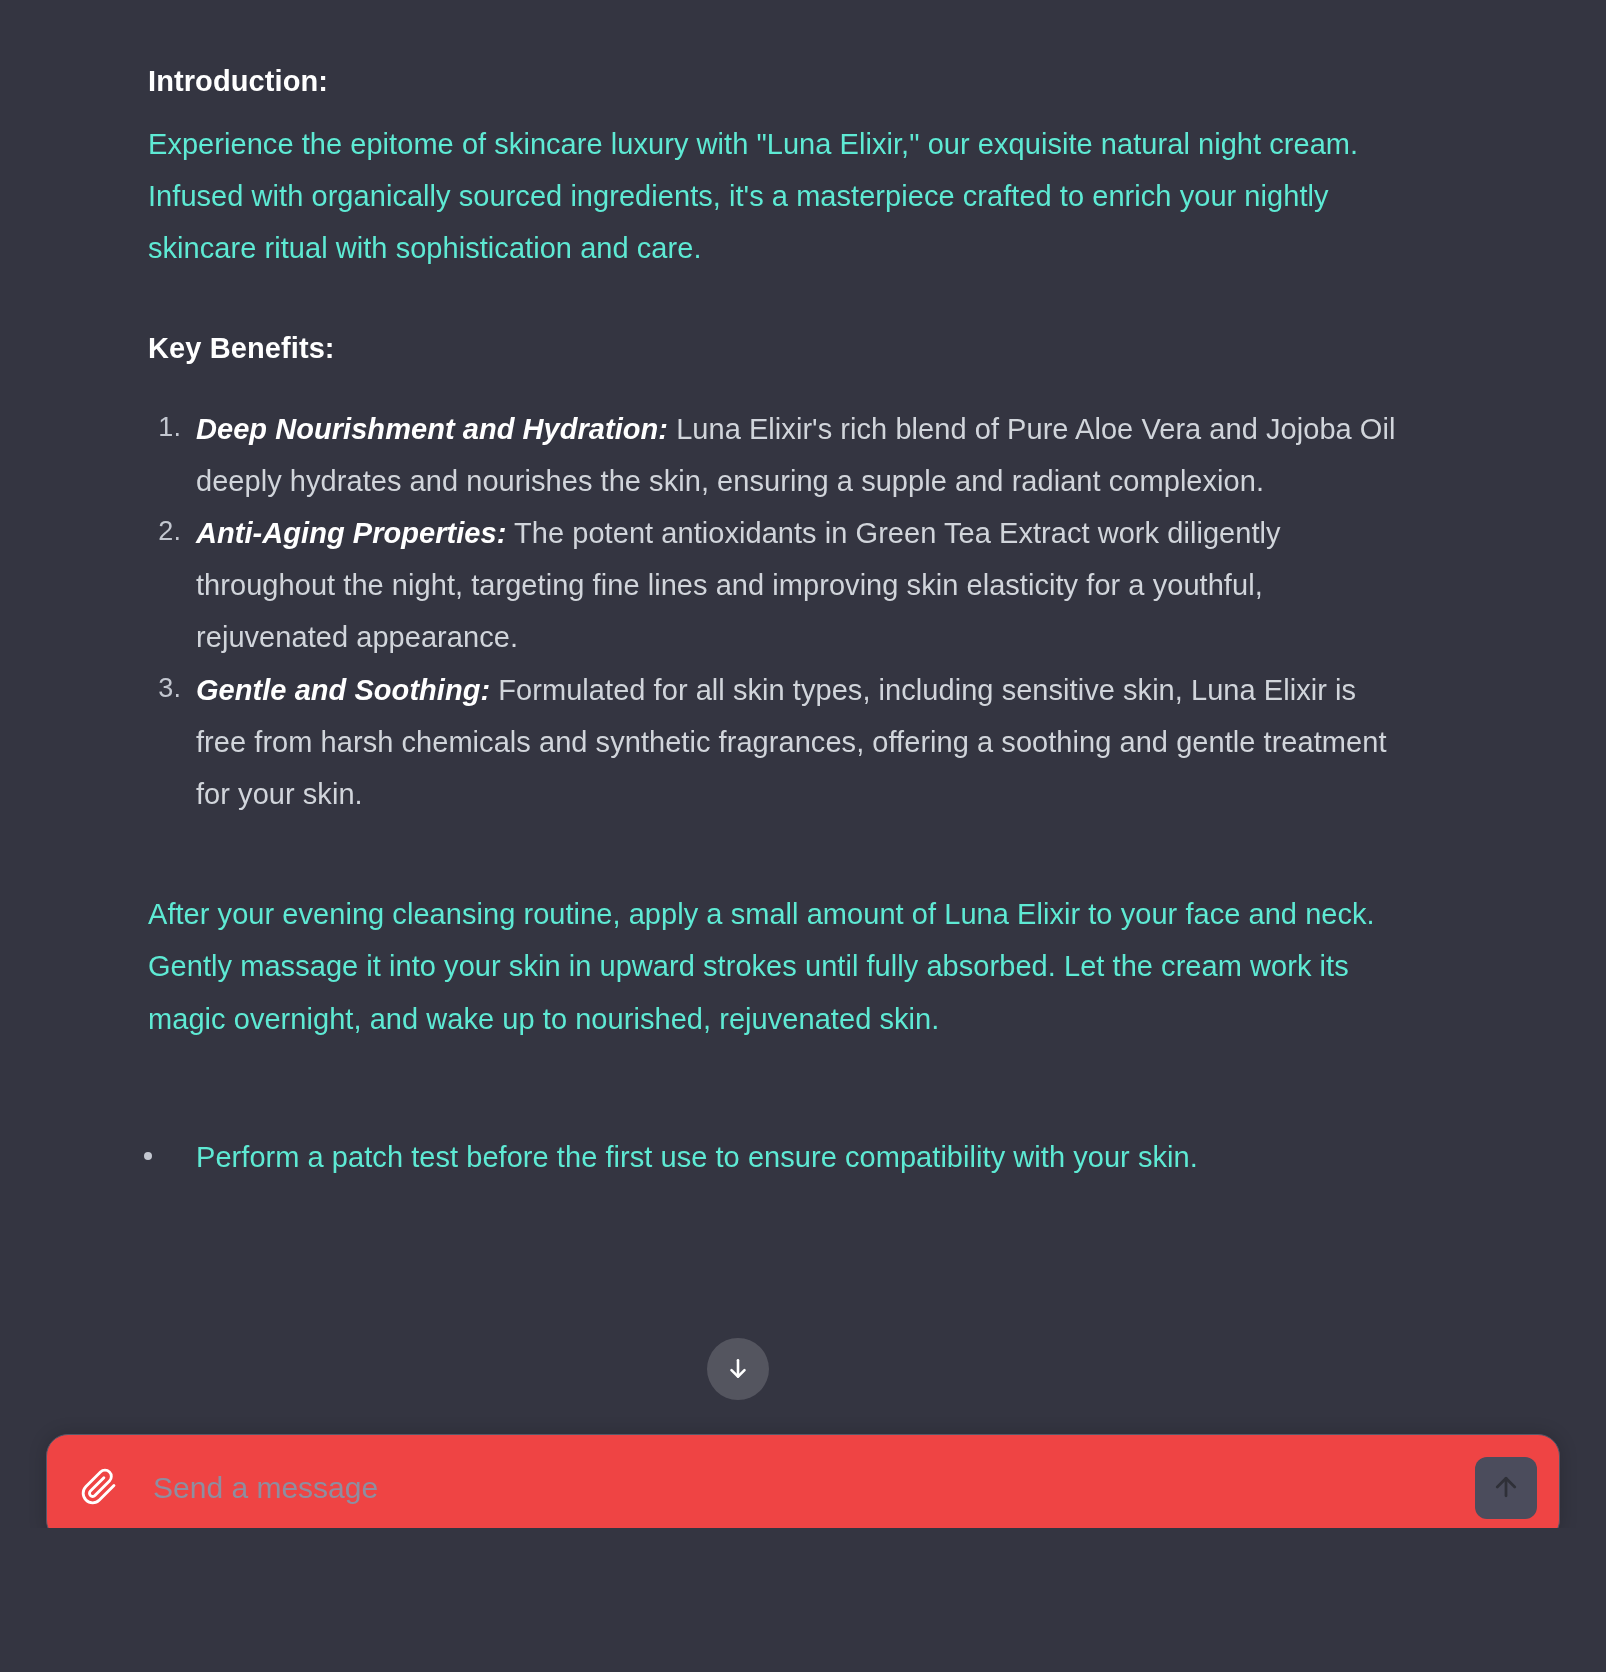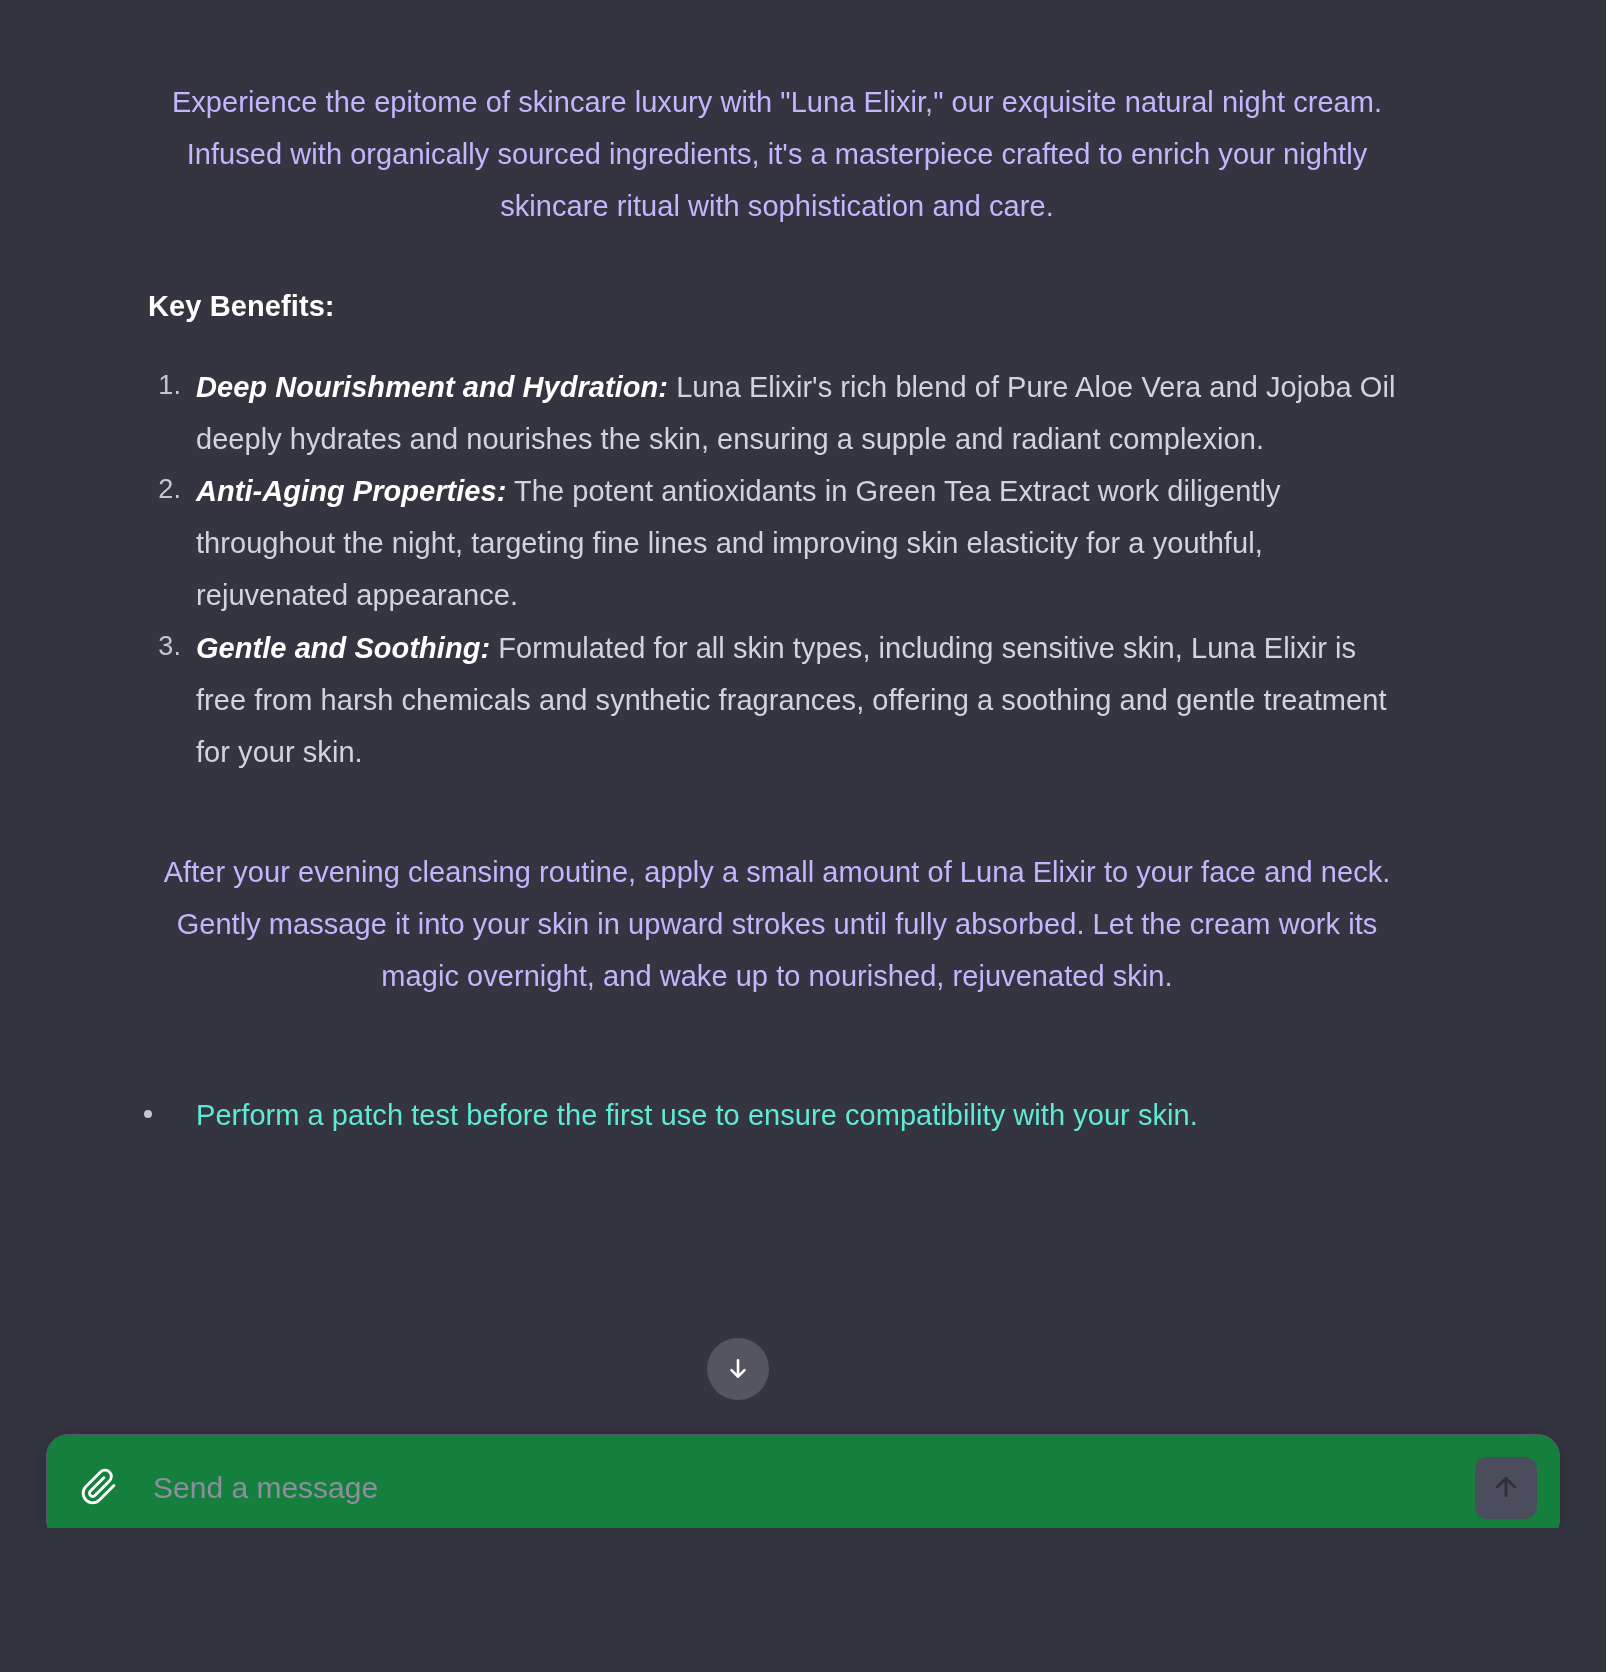--- a/index.html
+++ b/index.html
@@ -36,24 +36,23 @@
     font-size: 29px;
     font-weight: bold;
     color: #ffffff;
     line-height: 1.45;
     letter-spacing: 0.1px;
   }
 
   .md-p {
     font-size: 29px;
     line-height: 1.80;
-    color: #c4b5fd;
+    color: #5eead4;
     margin-top: 16px;
     letter-spacing: 0.05px;
-    text-align: center;
   }
 
   .block-gap { height: 52px; }
 
   ol.md-ol {
     margin-top: 34px;
     list-style: none;
     counter-reset: li;
   }
 
@@ -128,21 +127,21 @@
   .scroll-bottom-btn svg { display: block; }
 
   .composer {
     position: absolute;
     left: 46px;
     top: 1434px;
     width: 1514px;
     height: 108px;
     border: 1px solid #565869;
     border-radius: 22px;
-    background: #15803d;
+    background: #ef4444;
     display: flex;
     align-items: center;
     padding: 0 22px 0 26px;
     box-shadow: 0 0 18px rgba(0,0,0,0.18);
   }
 
   .attach-btn {
     width: 52px;
     height: 52px;
     flex: 0 0 52px;
@@ -199,20 +198,21 @@
     z-index: 24;
   }
 </style>
 </head>
 <body>
 
 <div class="chat-scroll">
 
   <div class="message">
 
+    <div class="md-h">Introduction:</div>
 
     <div class="md-p">Experience the epitome of skincare luxury with "Luna Elixir," our exquisite natural night cream. Infused with organically sourced ingredients, it's a masterpiece crafted to enrich your nightly skincare ritual with sophistication and care.</div>
 
     <div class="block-gap"></div>
 
     <div class="md-h">Key Benefits:</div>
 
     <ol class="md-ol">
       <li>
         <span class="strong">Deep Nourishment and Hydration:</span> 

